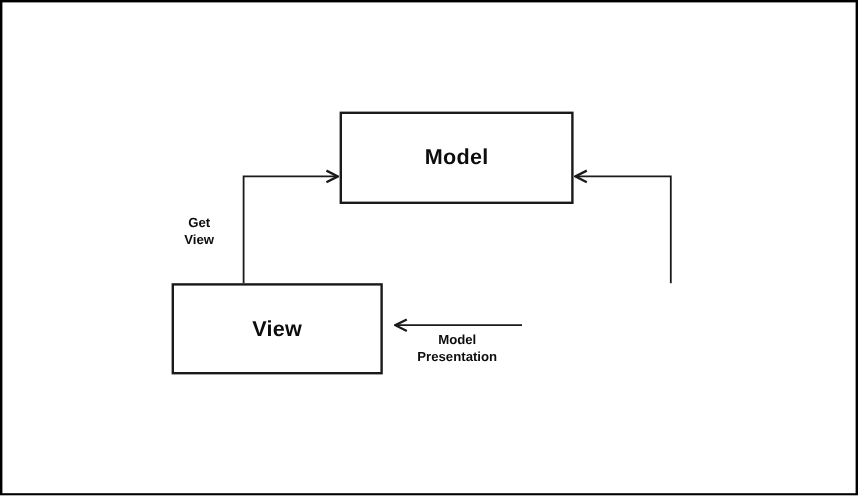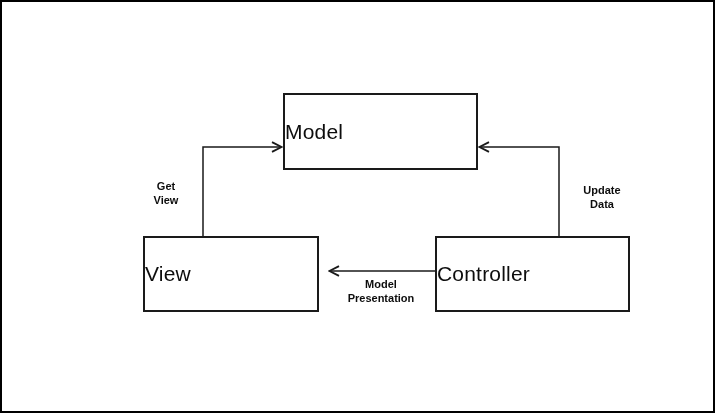--- a/index.html
+++ b/index.html
@@ -40,23 +40,23 @@
     stroke: var(--stroke);
     stroke-width: 1.6;
   }
   .node {
     position: absolute;
     box-sizing: border-box;
     background: var(--background);
     border: 2px solid var(--stroke);
     display: flex;
     align-items: center;
-    justify-content: flex-start;
-    font-weight: normal;
-    font-size: 21px;
+    justify-content: center;
+    font-weight: bold;
+    font-size: 18px;
     letter-spacing: 0.2px;
     color: var(--text);
   }
   #node-model      { left: 281px; top: 91px;  width: 195px; height: 77px; }
   #node-view       { left: 141px; top: 234px; width: 176px; height: 76px; }
   #node-controller { left: 433px; top: 234px; width: 195px; height: 76px; }
   .edge-label {
     position: absolute;
     font-weight: bold;
     font-size: 11px;
@@ -88,23 +88,19 @@
   </svg>
 
   <div class="node" id="node-model">
     <span>Model</span>
   </div>
 
   <div class="node" id="node-view">
     <span>View</span>
   </div>
 
-  <div class="node" id="node-controller">
-    <span>Controller</span>
-  </div>
 
   <div class="edge-label" id="label-get-data">Get View</div>
 
-  <div class="edge-label" id="label-update-data">Update Data</div>
 
   <div class="edge-label" id="label-update-presentation">Model Presentation</div>
 
 </div>
 
 </body></html>

